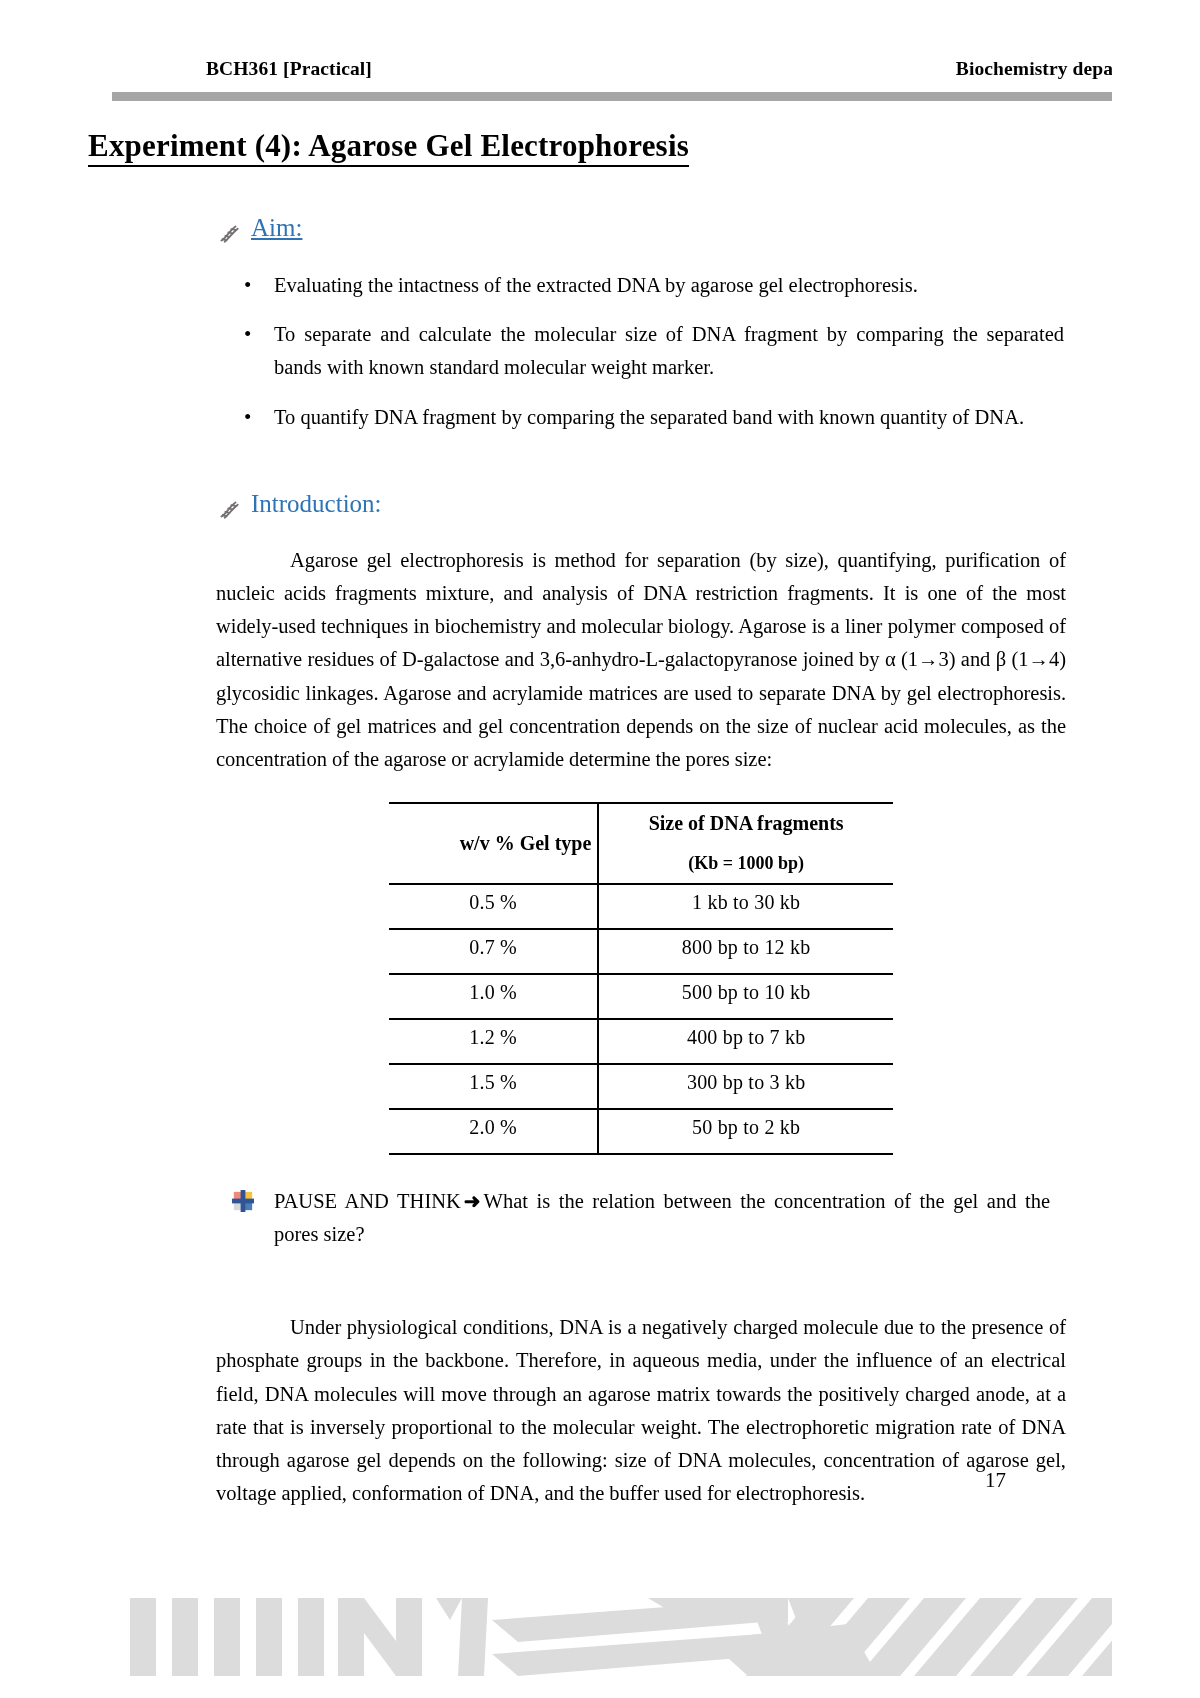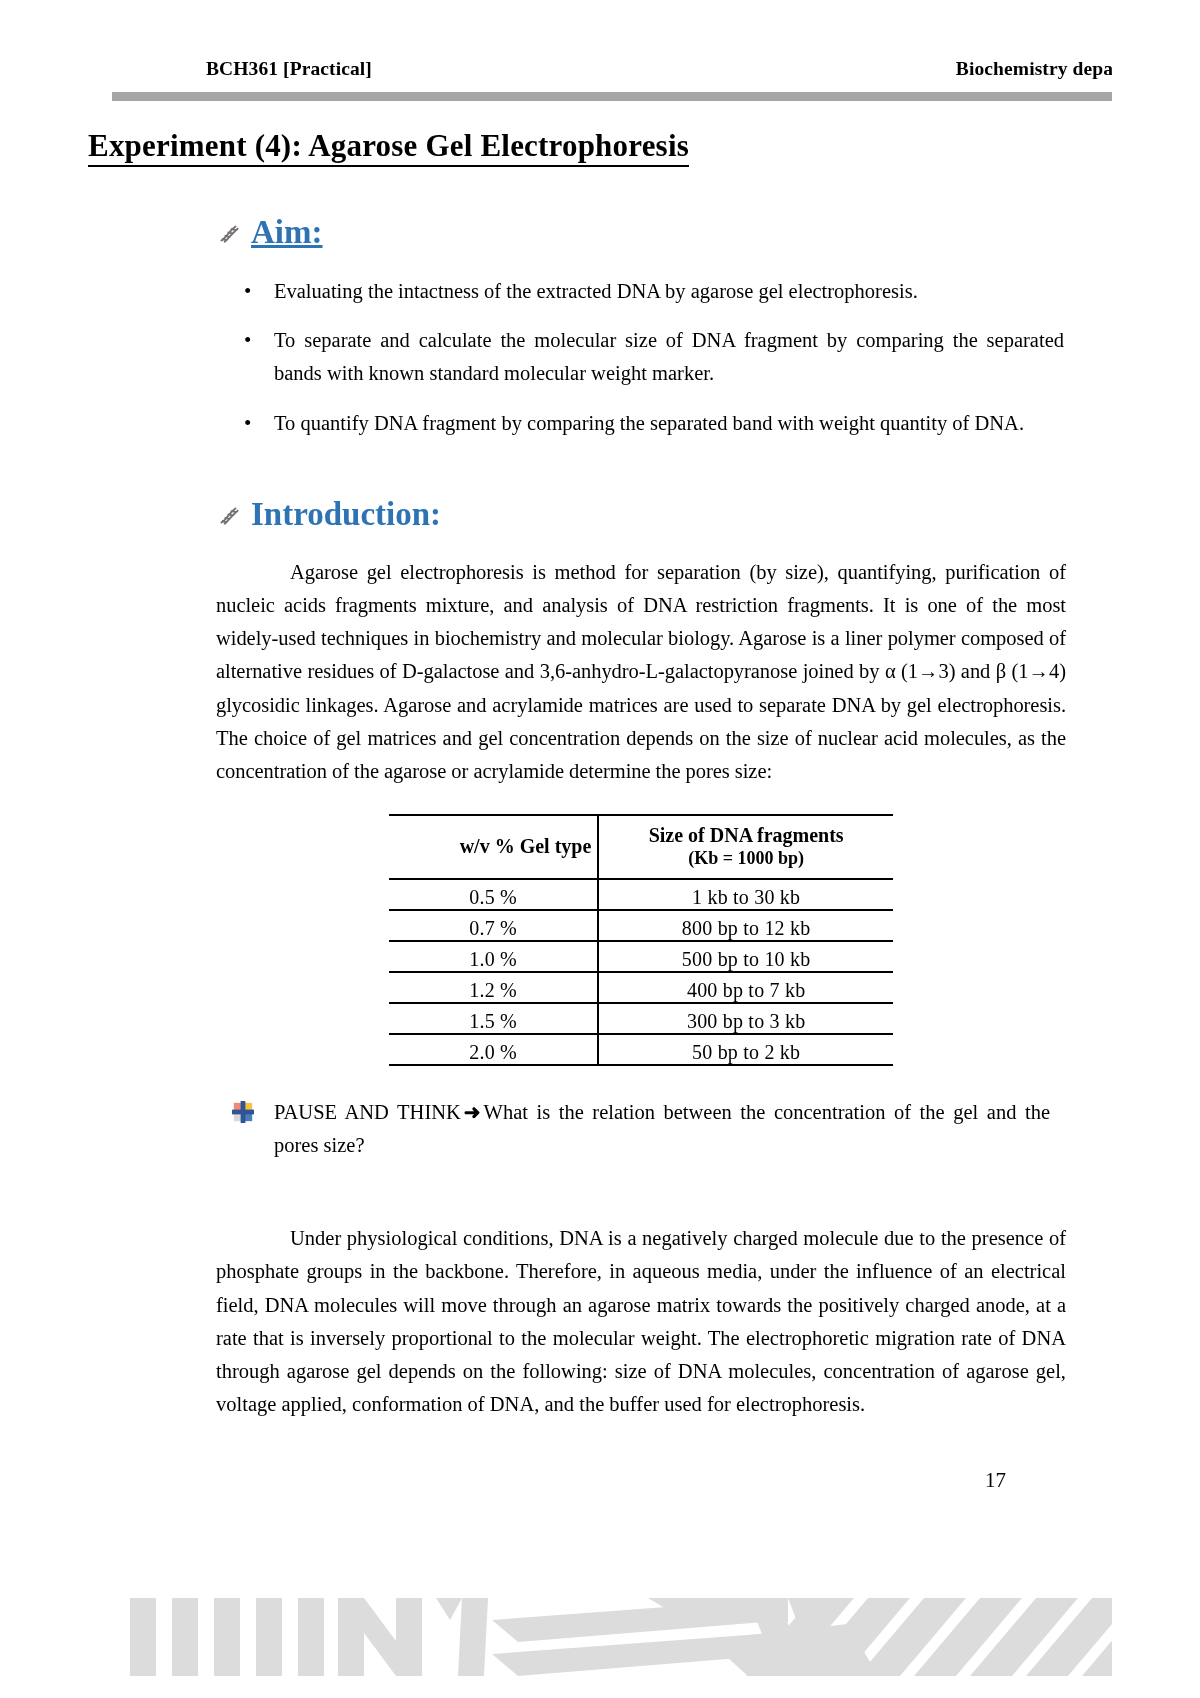--- a/index.html
+++ b/index.html
@@ -80,22 +80,22 @@
   }
   .heading-icon {
     width: 26px;
     height: 26px;
     margin-right: 9px;
     margin-top: 6px;
     flex: 0 0 auto;
   }
   .heading-text {
     color: #2E74B5;
-    font-size: 33px;
-    font-weight: bold;
+    font-size: 25px;
+    font-weight: normal;
     line-height: 1.15;
   }
   .heading-text.underlined {
     text-decoration: underline;
     text-underline-offset: 2px;
   }
 
   
   .bullet-list {
     margin: 23px 0 0 0;
@@ -157,26 +157,26 @@
     line-height: 1.2;
     padding: 7px 6px 8px 6px;
     border-top: 2.5px solid #000;
     border-bottom: 2.5px solid #000;
   }
   table.gel-table thead th.col-a { width: 208px; border-right: 2.5px solid #000; text-align: right; }
   table.gel-table thead th.col-b { width: 296px; }
   table.gel-table tbody td {
     border-bottom: 2px solid #000;
     font-size: 20px;
-    padding: 6px 6px 0 6px;
+    padding: 6px 6px 14px 6px;
     letter-spacing: 0.2px;
   }
   table.gel-table tbody td.col-a { border-right: 2.5px solid #000; }
   table.gel-table tbody tr:last-child td { border-bottom: 2.5px solid #000; }
-  .th-sub { font-size: 18px; display: block; margin-top: 1px; }
+  .th-sub { font-size: 18px; display: block; margin-top: 18px; }
 
   
   .pause-block {
     position: relative;
     margin: 30px 16px 0 0;
     padding-left: 58px;
     font-size: 20.5px;
     line-height: 1.62;
     text-align: justify;
     text-justify: inter-word;
@@ -237,21 +237,21 @@
           <path d="M11.4 11.4 L 15.1 12.4"></path>
           <path d="M14.2 8.4 L 17.8 9.2"></path>
         </g>
       </svg>
       <div class="heading-text underlined">Aim:</div>
     </div>
 
     <ul class="bullet-list">
       <li class="bullet-item">Evaluating the intactness of the extracted DNA by agarose gel electrophoresis.</li>
       <li class="bullet-item">To separate and calculate the molecular size of DNA fragment by comparing the separated bands with known standard molecular weight marker.</li>
-      <li class="bullet-item">To quantify DNA fragment by comparing the separated band with weight quantity of DNA.</li>
+      <li class="bullet-item">To quantify DNA fragment by comparing the separated band with known quantity of DNA.</li>
     </ul>
 
     <div class="spacer-40"></div>
 
     <div class="section-heading">
       <svg class="heading-icon" viewBox="0 0 24 24">
         <g stroke="#767171" stroke-width="1.7" fill="none" stroke-linecap="round">
           <path d="M5 19 C 10 16, 12 10, 18 6"></path>
           <path d="M8 20 C 12 17, 15 12, 20 8"></path>
           <path d="M6.2 17.6 L 9.6 18.8"></path>

